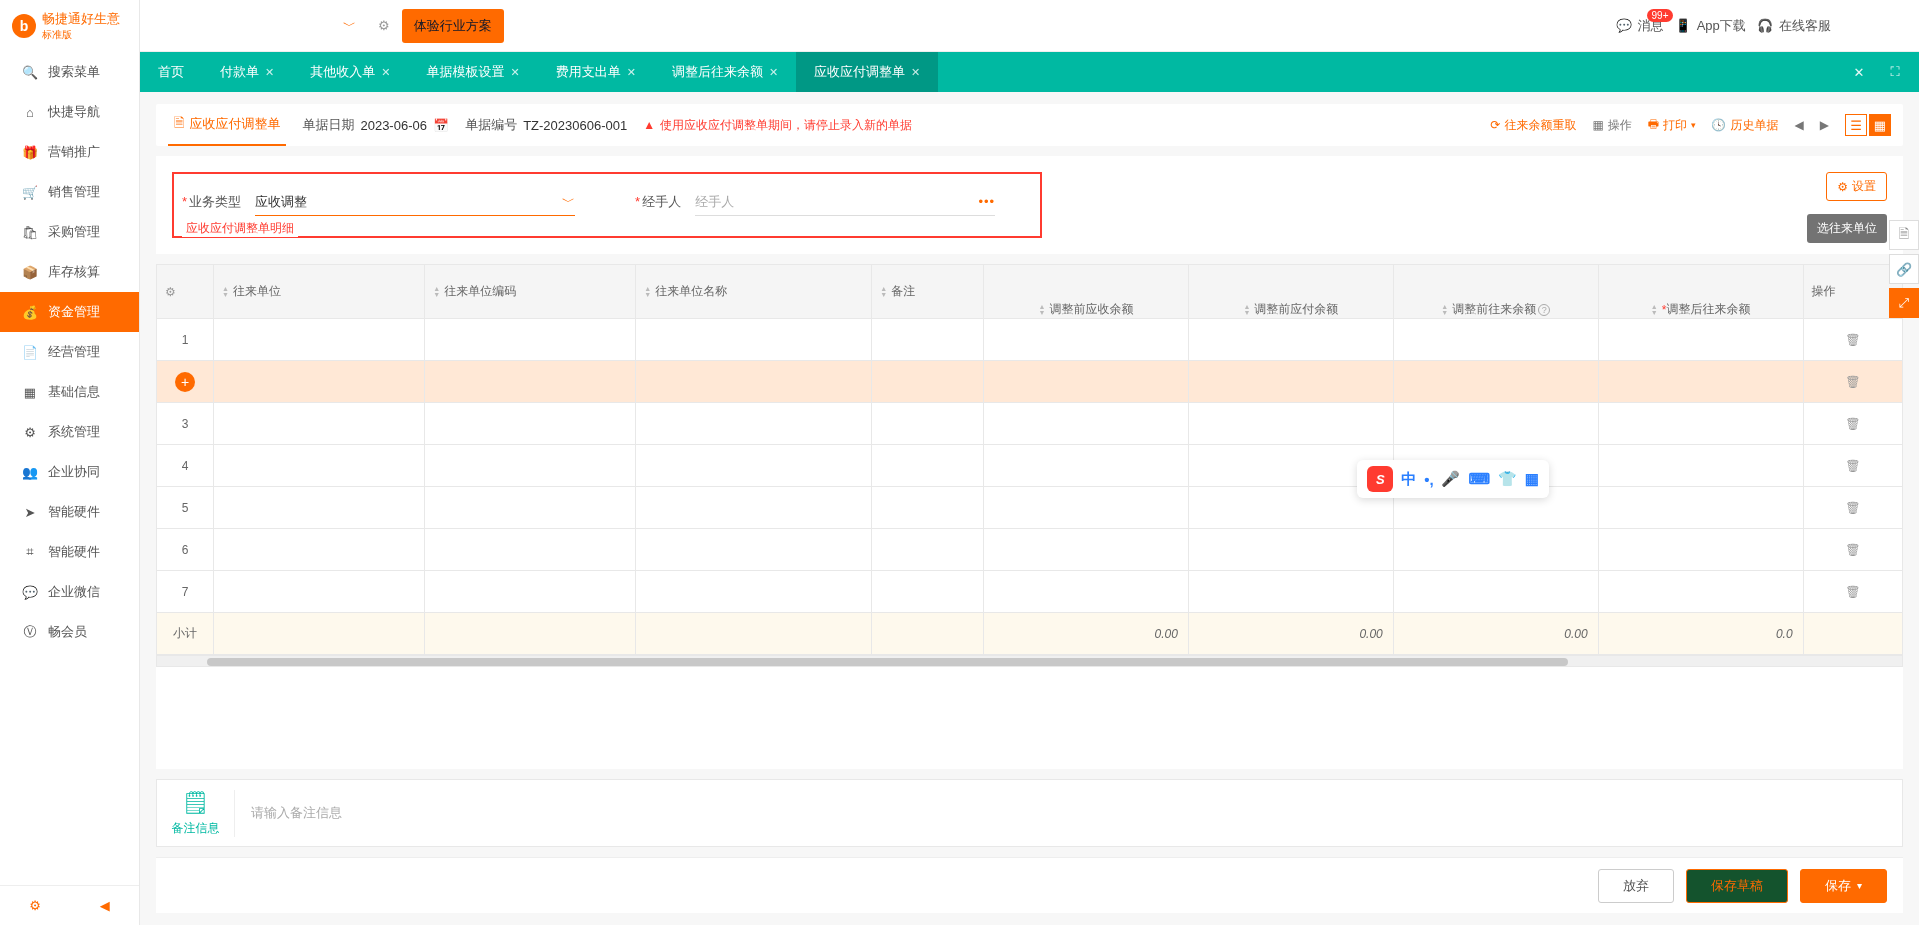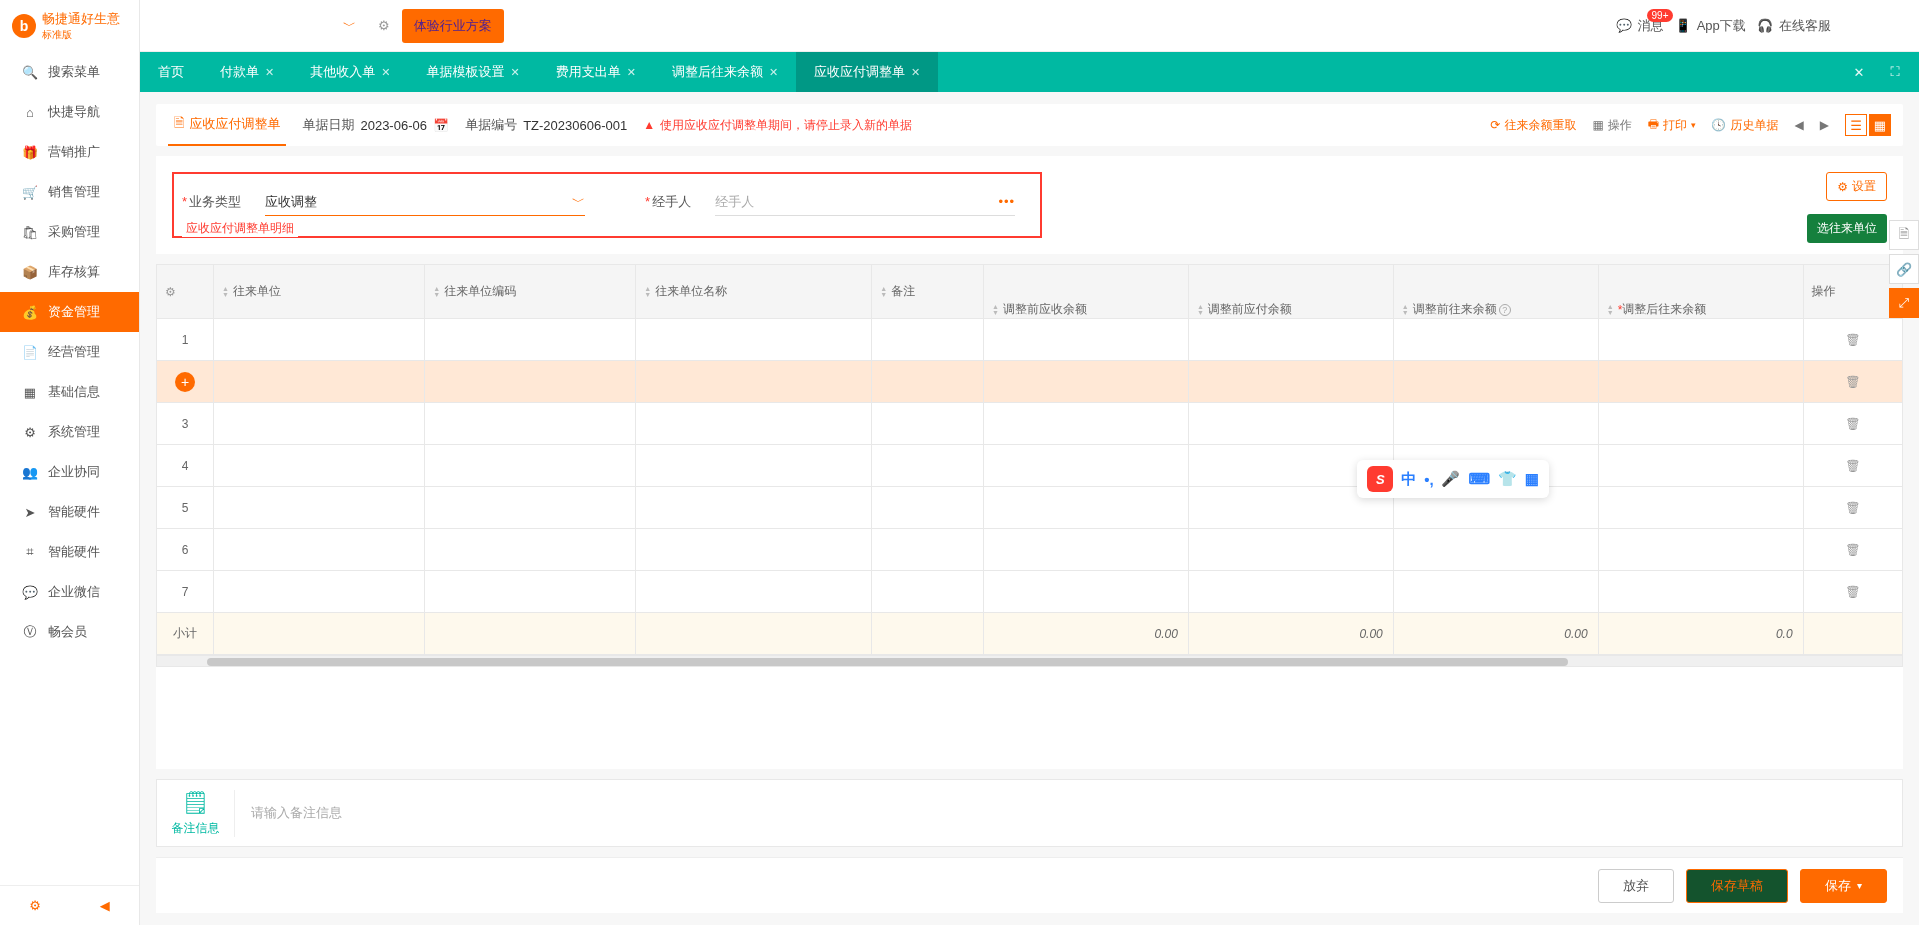--- a/index.html
+++ b/index.html
@@ -21,21 +21,21 @@
 .nav-item-label { font-size: 13px; }
 .sidebar-footer { height: 40px; border-top: 1px solid #eee; display: flex; align-items: center; justify-content: space-around; color: #ff6a00; }
 
 
 .main { flex: 1; display: flex; flex-direction: column; min-width: 0; }
 
 
 .topbar { height: 52px; display: flex; align-items: center; padding: 0 16px; gap: 12px; border-bottom: 1px solid #eee; }
 .tenant-box { width: 210px; height: 30px; border: none; display: flex; align-items: center; justify-content: flex-end; padding: 0 10px; color: #ff6a00; }
 .gear-btn { color: #999; cursor: pointer; }
-.experience-btn { background: #ff6a00; color: #4c1d95; border: none; border-radius: 3px; padding: 8px 12px; cursor: pointer; font-size: 13px; }
+.experience-btn { background: #ff6a00; color: #0f172a; border: none; border-radius: 3px; padding: 8px 12px; cursor: pointer; font-size: 13px; }
 .topbar-spacer { flex: 1; }
 .topbar-action { display: flex; align-items: center; gap: 5px; color: #555; cursor: pointer; position: relative; }
 .badge { position: absolute; top: -8px; right: -10px; background: #ff3b30; color: #fff; border-radius: 8px; font-size: 10px; padding: 1px 5px; }
 
 
 .tabs { height: 40px; background: #00b9a2; display: flex; align-items: center; color: #fff; }
 .tab { padding: 0 18px; height: 100%; display: flex; align-items: center; gap: 6px; cursor: pointer; font-size: 13px; }
 .tab.active { background: #009885; }
 .tab-close { font-size: 11px; opacity: 0.8; cursor: pointer; }
 .tabs-spacer { flex: 1; }
@@ -56,39 +56,39 @@
 .form-header-spacer { flex: 1; }
 .header-action { display: flex; align-items: center; gap: 4px; color: #ff6a00; cursor: pointer; font-size: 12px; }
 .header-action.grey { color: #777; }
 .view-toggle { display: flex; gap: 2px; }
 .view-btn { width: 22px; height: 22px; border: 1px solid #ff6a00; display: flex; align-items: center; justify-content: center; color: #ff6a00; cursor: pointer; }
 .view-btn.active { background: #ff6a00; color: #fff; }
 
 
 .form-body { background: #fff; padding: 16px; position: relative; }
 .red-box { border: 2px solid #ff3b30; padding: 14px 8px 20px; position: relative; width: 870px; display: flex; gap: 60px; align-items: center; }
-.form-control { display: flex; align-items: center; gap: 24px; justify-content: center; }
+.form-control { display: flex; align-items: center; gap: 14px; justify-content: center; }
 .req-star { color: #ff3b30; margin-right: 2px; }
 .control-label { font-size: 13px; color: #555; }
 .select-input { border: none; border-bottom: 1px solid #ff6a00; width: 320px; height: 28px; display: flex; align-items: center; justify-content: space-between; color: #333; }
 .dropdown-icon { color: #ff6a00; }
 .text-input { border: none; border-bottom: 1px solid #ddd; width: 300px; height: 28px; display: flex; align-items: center; color: #aaa; justify-content: space-between; }
 .more-icon { color: #ff6a00; letter-spacing: 1px; }
 .red-detail { position: absolute; bottom: -1px; left: 8px; color: #ff3b30; font-size: 12px; background: #fff; padding: 0 4px; }
 .settings-btn { position: absolute; right: 16px; top: 16px; border: 1px solid #ff6a00; color: #ff6a00; background: #fff; padding: 5px 10px; border-radius: 3px; cursor: pointer; display: flex; align-items: center; gap: 4px; font-size: 12px; }
-.select-unit-btn { position: absolute; right: 16px; top: 58px; background: #15803d; color: #fff; border: none; padding: 6px 10px; border-radius: 3px; cursor: pointer; font-size: 12px; }
+.select-unit-btn { position: absolute; right: 16px; top: 58px; background: #737373; color: #fff; border: none; padding: 6px 10px; border-radius: 3px; cursor: pointer; font-size: 12px; }
 
 
 .table-wrap { background: #fff; flex: 1; display: flex; flex-direction: column; overflow: hidden; }
 .data-table { width: 100%; border-collapse: collapse; }
 .data-table th { background: #f5f5f5; border: 1px solid #e8e8e8; height: 42px; font-weight: normal; font-size: 12px; color: #666; padding: 0 8px; text-align: left; position: relative; }
 .data-table td { border: 1px solid #e8e8e8; height: 42px; padding: 0 8px; font-size: 12px; text-align: center; color: #666; }
 .sort-icons { display: inline-flex; flex-direction: column; font-size: 7px; line-height: 6px; color: #bbb; margin-right: 4px; vertical-align: middle; }
 .th-inner { display: flex; align-items: center; }
-.th-inner.right { justify-content: flex-start; margin-top: 36px; }
+.th-inner.right { justify-content: center; margin-top: 36px; }
 .col-gear { width: 46px; text-align: center; }
 .col-num { width: 46px; }
 .col-unit { width: 170px; }
 .col-code { width: 170px; }
 .col-name { width: 190px; }
 .col-remark { width: 90px; }
 .col-amt { width: 165px; text-align: right; }
 .col-op { width: 80px; text-align: center; }
 .gear-cell { color: #999; cursor: pointer; }
 .add-row-btn { width: 20px; height: 20px; border-radius: 50%; background: #ff6a00; color: #fff; display: inline-flex; align-items: center; justify-content: center; cursor: pointer; font-size: 14px; }

